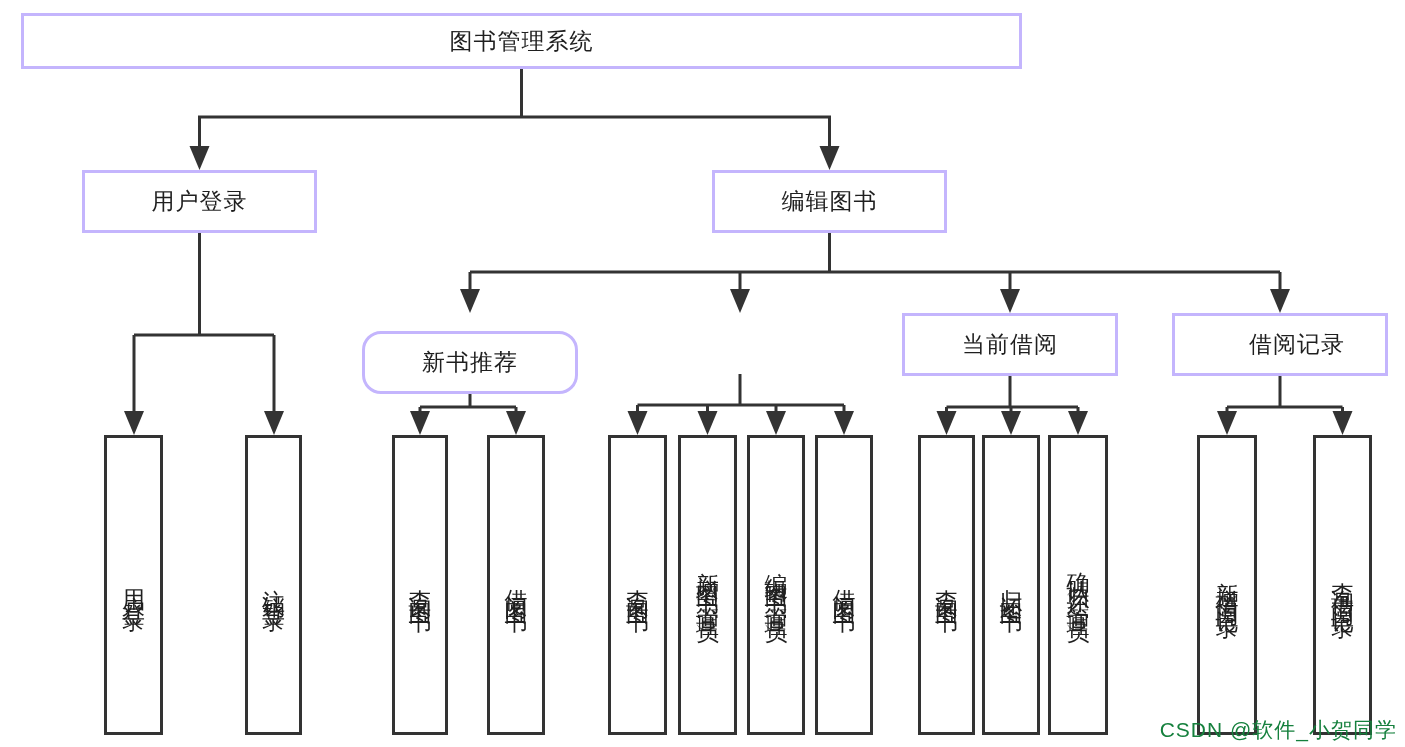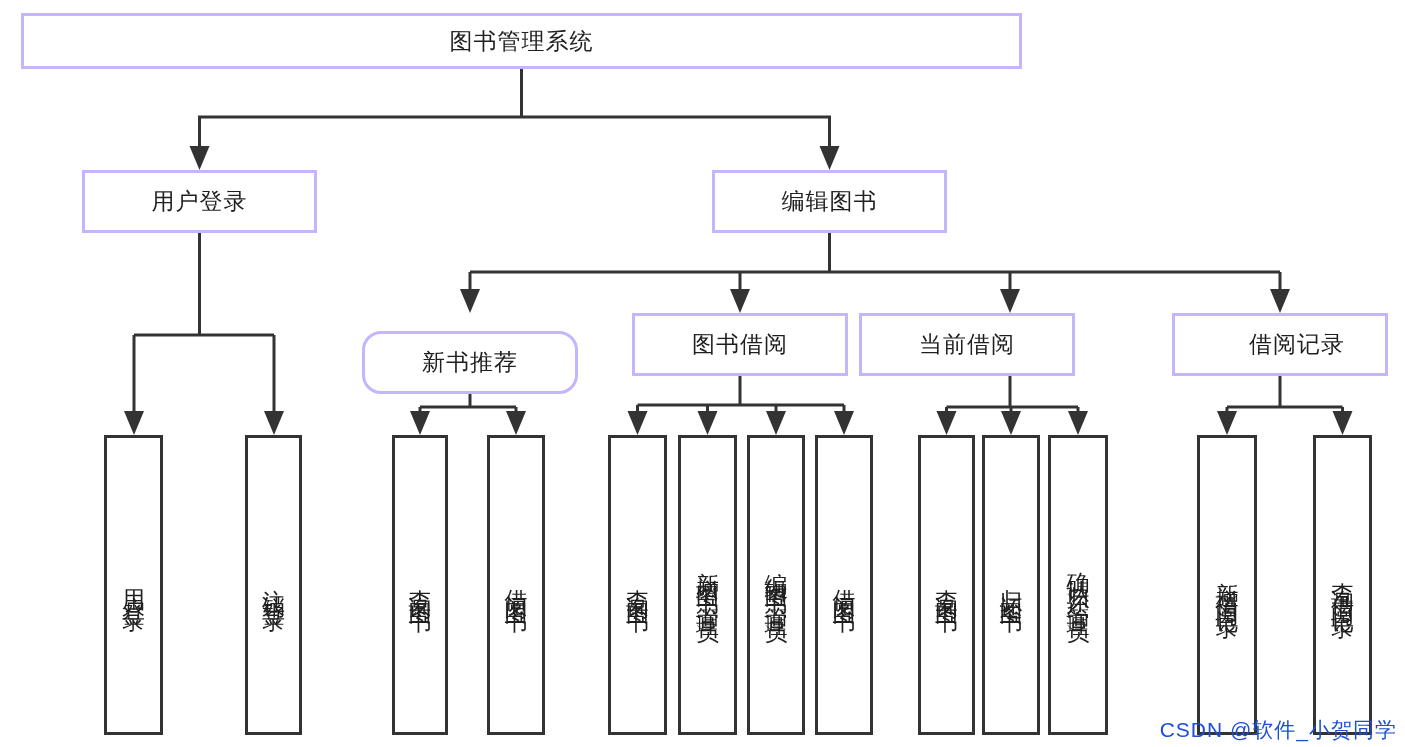--- a/index.html
+++ b/index.html
@@ -36,21 +36,21 @@
     text-orientation:mixed;
     font-size:23px;
     letter-spacing:7px;
     line-height:1;
     white-space:nowrap;
   }
   .watermark{
     position:absolute;
     top:716px;right:8px;
     font-size:21px;
-    color:#1d4ed8;
+    color:#15803d;
     letter-spacing:1px;
     z-index:3;
     white-space:nowrap;
   }
 </style>
 </head>
 <body>
 
 <div class="stage">
 
@@ -130,24 +130,21 @@
   <div class="box" style="left:82px;top:170px;width:235px;height:63px;">
     <span>用户登录</span>
   </div>
   <div class="box" style="left:712px;top:170px;width:235px;height:63px;">
     <span>编辑图书</span>
   </div>
 
   <div class="box" style="left:362px;top:331px;width:216px;height:63px;border-radius:19px;">
     <span>新书推荐</span>
   </div>
-  <div class="box" style="left:632px;top:313px;width:216px;height:63px;">
-    <span>图书借阅</span>
-  </div>
-  <div class="box" style="left:859px;top:313px;width:216px;height:63px;">
+  <div class="box" style="left:902px;top:313px;width:216px;height:63px;">
     <span>当前借阅</span>
   </div>
   <div class="box" style="left:1172px;top:313px;width:216px;height:63px;padding-left:34px;">
     <span>借阅记录</span>
   </div>
 
   <div class="vbox" style="left:104px;top:435px;width:59px;height:300px;">
     <span>用户登录</span>
   </div>
   <div class="vbox" style="left:245px;top:435px;width:57px;height:300px;">

